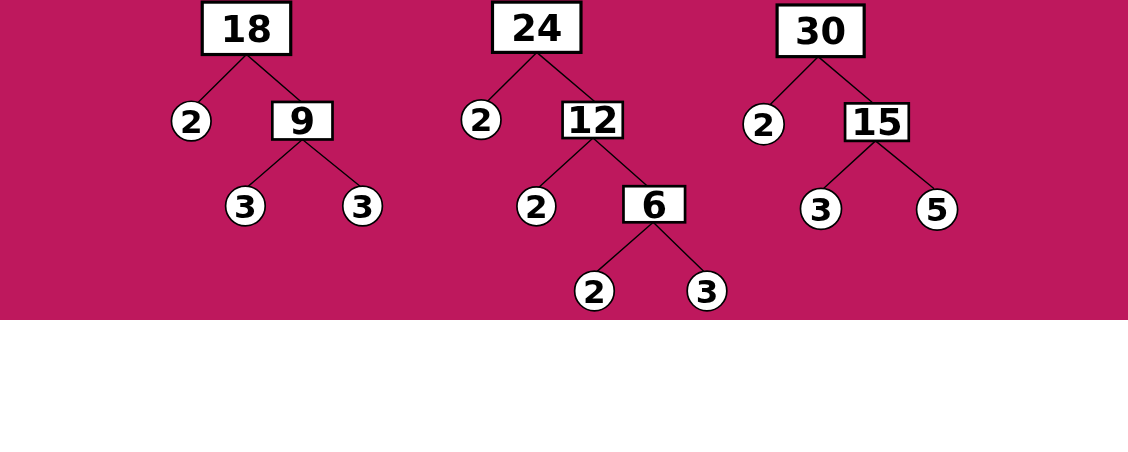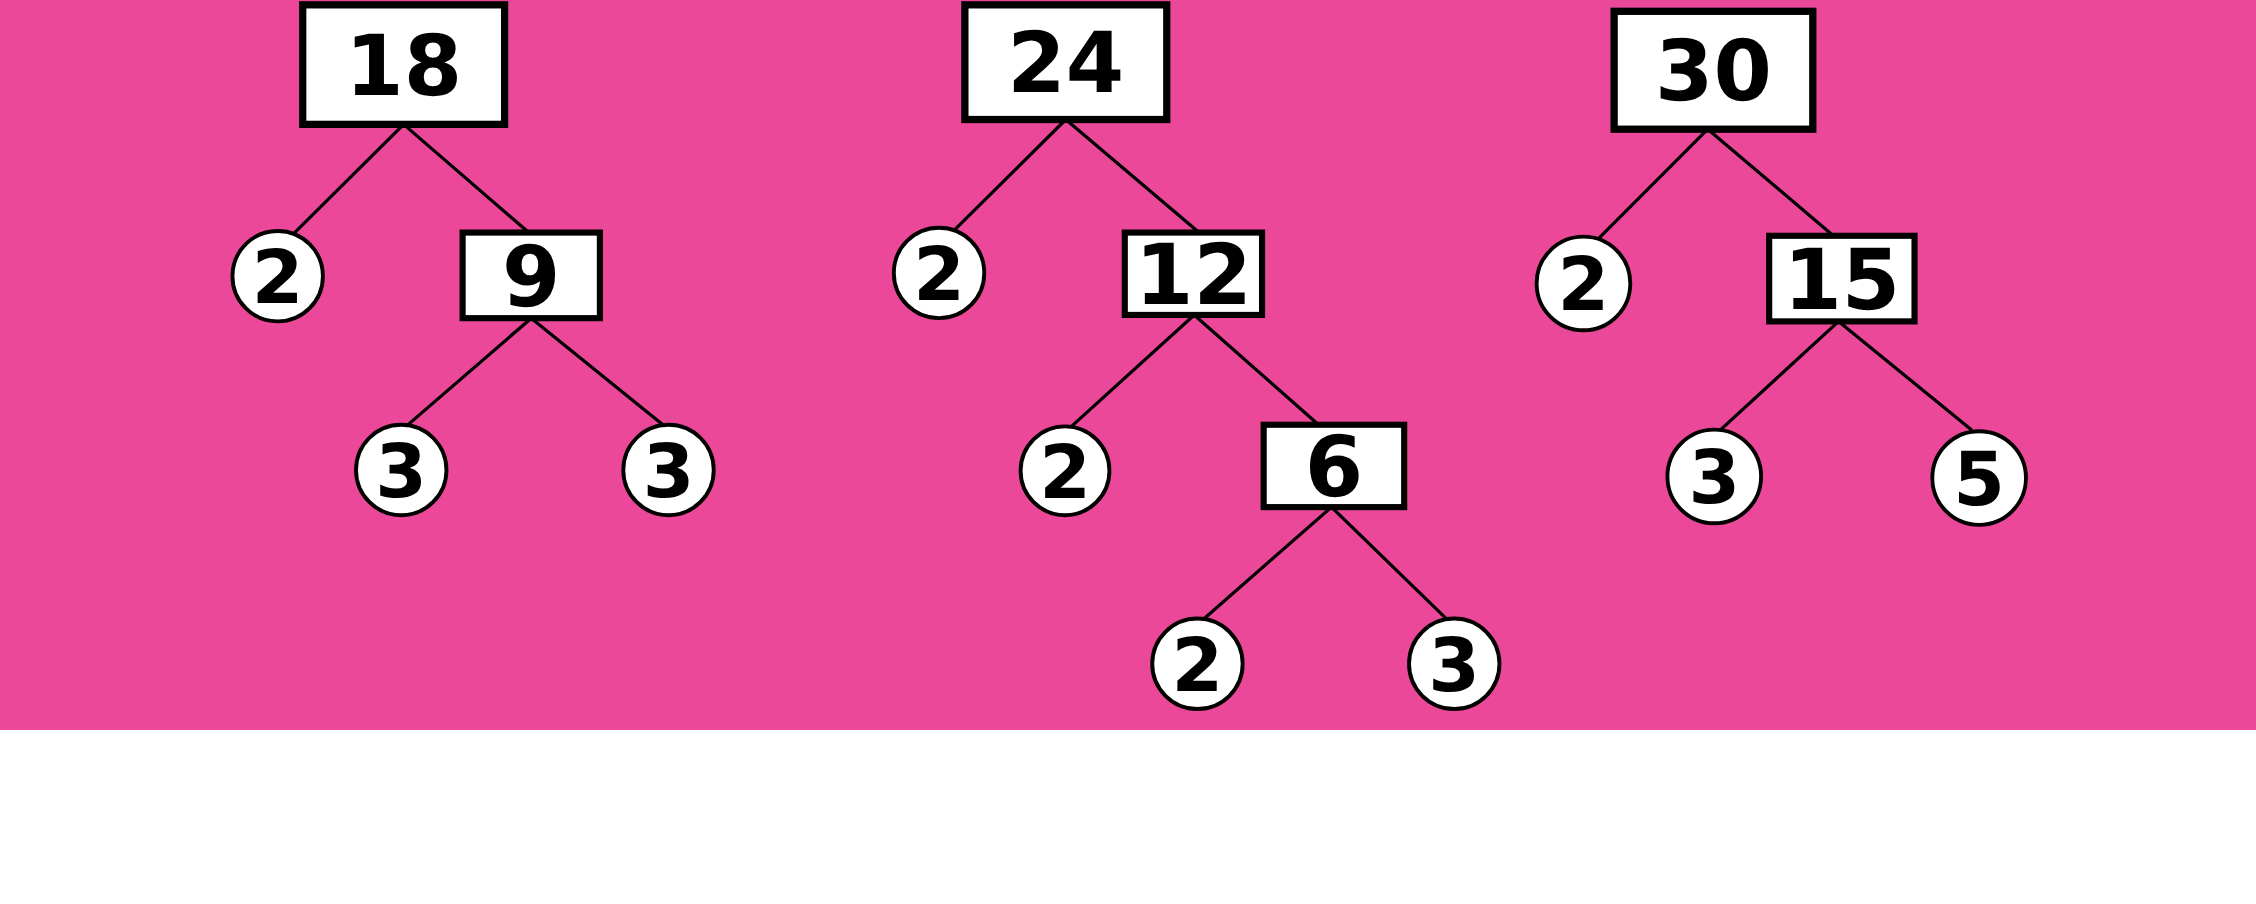--- a/index.html
+++ b/index.html
@@ -3,22 +3,22 @@
 <meta charset="utf-8">
 <style>
   html, body {
     margin: 0;
     padding: 0;
     background: #ffffff;
   }
   .canvas {
     position: relative;
     width: 1128px;
-    height: 365px;
-    background: #ec4899;
+    height: 320px;
+    background: #be185d;
     overflow: hidden;
     font-family: "DejaVu Sans", sans-serif;
   }
   svg.tree-layer {
     position: absolute;
     left: 0;
     top: 0;
     width: 100%;
     height: 100%;
   }

